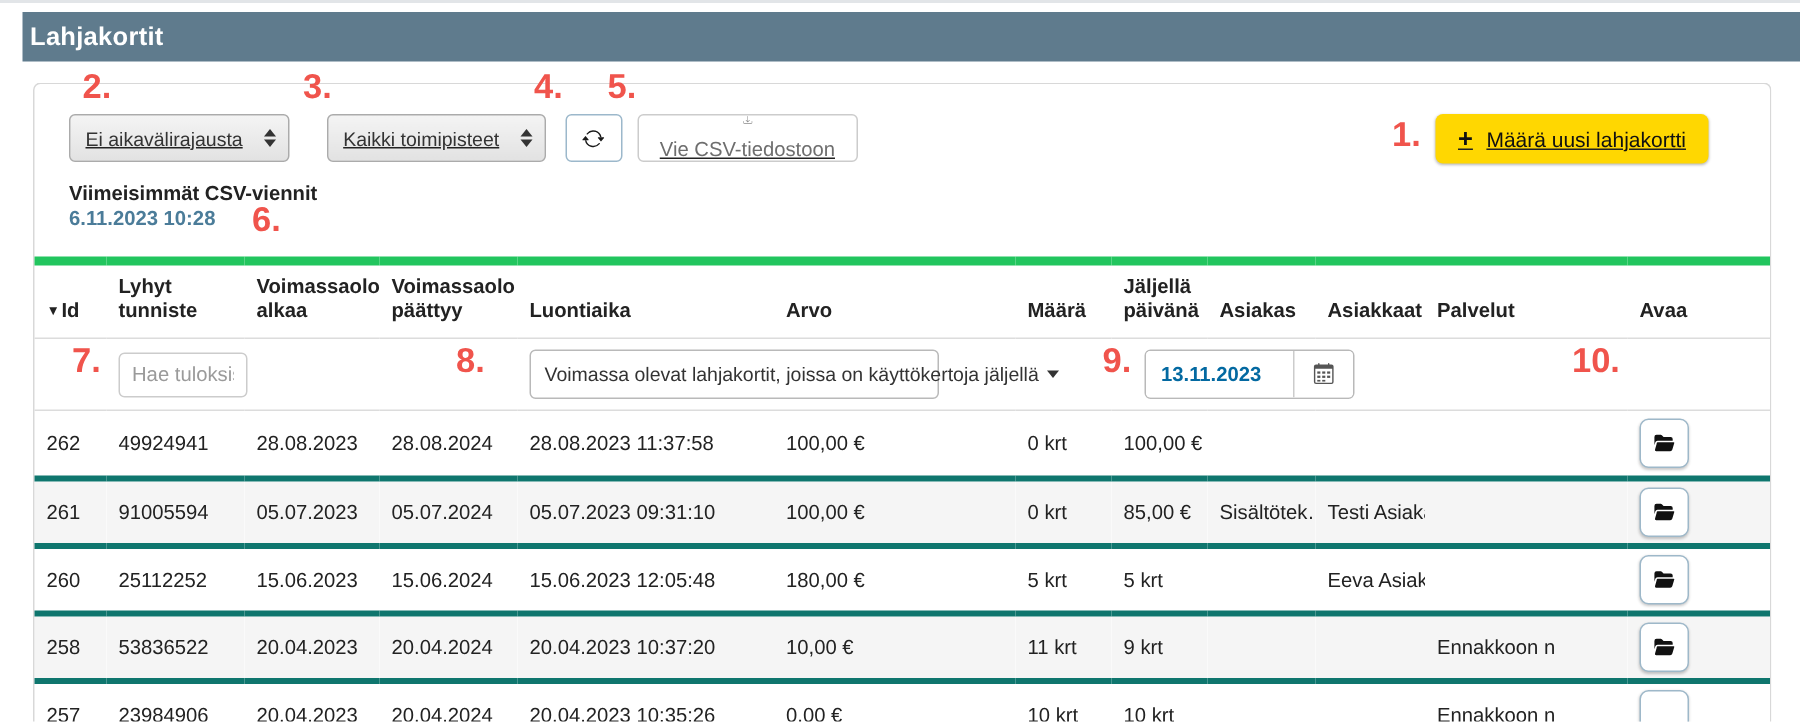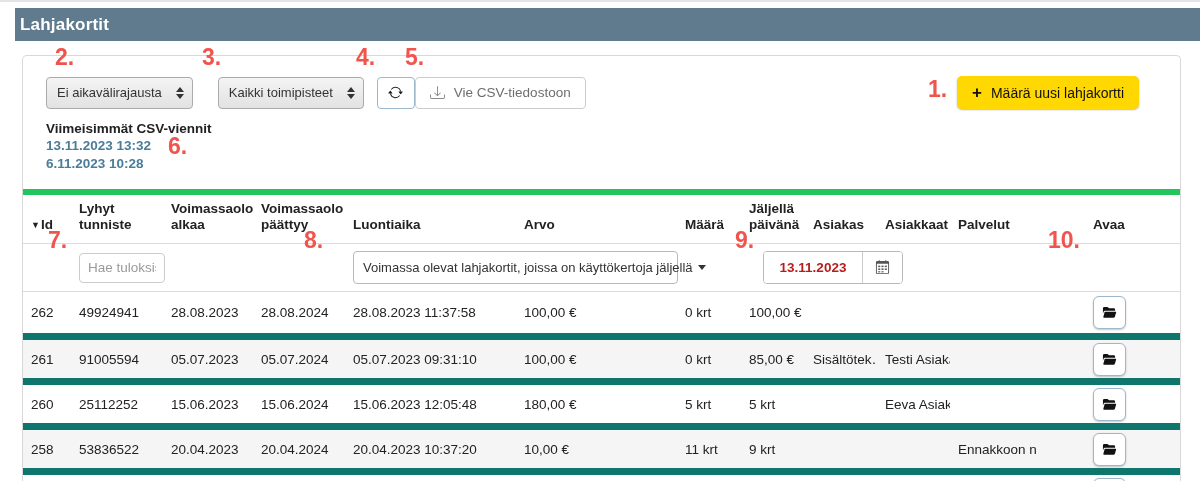--- a/index.html
+++ b/index.html
@@ -17,41 +17,42 @@
   .topbar .title {
     margin: 0; padding: 7px 0 0 5px; font-size: 17px; font-weight: 700;
     color: #fff; letter-spacing: .2px;
   }
   .card {
     position: absolute; top: 55px; left: 22px; width: 1159px; height: 450px;
     background: #fff; border: 1px solid #d8d8d8; border-bottom: none;
     border-radius: 5px 5px 0 0;
   }
   
-  .toolbar { display: flex; align-items: center; margin: 20px 22px 0 23px; }
+  .toolbar { display: flex; align-items: flex-start; margin: 20px 22px 0 23px; text-decoration: underline; }
   .select-sm {
     position: relative; height: 32px; display: flex; align-items: center;
     padding: 0 30px 0 10px; font-size: 13px; color: #333; cursor: pointer;
     background: linear-gradient(#f4f4f4, #e2e2e2);
     border: 1px solid #ababab; border-radius: 4px; white-space: nowrap;
   }
   .select-office { margin-left: 25px; }
   .updown { position: absolute; right: 8px; top: 50%; transform: translateY(-50%); display: flex; flex-direction: column; align-items: center; }
   .tri-up   { width: 0; height: 0; border-left: 4px solid transparent; border-right: 4px solid transparent; border-bottom: 5px solid #333; margin-bottom: 2px; }
   .tri-down { width: 0; height: 0; border-left: 4px solid transparent; border-right: 4px solid transparent; border-top: 5px solid #333; }
   .btn-refresh {
     margin-left: 13px; width: 38px; height: 32px; background: #fff;
     border: 1px solid #9cb8cb; border-radius: 4px;
     display: flex; align-items: center; justify-content: center; cursor: pointer;
   }
   .btn-csv {
-    margin-left: 0; height: 32px; background: #fff; border: 1px solid #ccc;
+    margin-left: 10px; height: 32px; background: #fff; border: 1px solid #ccc;
     border-radius: 4px; display: flex; align-items: center; gap: 9px;
     padding: 0 14px; font-size: 13.5px; color: #6e6e6e; cursor: pointer;
     font-family: inherit;
+    flex-direction: column;
   }
   .btn-add {
     margin-left: auto; margin-right: 19px; height: 33px; border: none;
     background: #ffd701; border-radius: 5px; cursor: pointer;
     display: flex; align-items: center; gap: 9px; padding: 0 15px;
     font-size: 14px; color: #111; font-family: inherit;
     box-shadow: 0 1px 2px rgba(0,0,0,.28);
   }
   .plus-glyph { font-size: 17px; font-weight: 700; line-height: 1; }
   
@@ -66,42 +67,42 @@
   thead th {
     text-align: left; vertical-align: bottom; font-weight: 700;
     padding: 6px 0 10px 8px; line-height: 16px;
     border-top: 6px solid #22c55e; border-bottom: 1px solid #dcdcdc;
     overflow: hidden; white-space: normal; cursor: pointer;
   }
   .sort-glyph { font-size: 9px; margin-right: 1px; vertical-align: 1px; }
   .filter-row td { padding: 7px 0 7px 8px; border-bottom: 1px solid #dcdcdc; height: 46px; overflow: visible; vertical-align: middle; }
   tbody td {
     height: 45px; padding: 0 0 0 8px; vertical-align: middle;
-    white-space: nowrap; overflow: hidden; border-bottom: 7px solid #0f766e; margin-left: 48px;
+    white-space: nowrap; overflow: hidden; border-bottom: 4px solid #0f766e; margin-left: 48px;
   }
   tbody tr.striped { background: #f5f5f5; }
   .search-input {
     width: 86px; height: 30px; border: 1px solid #ccc; border-radius: 4px;
     padding: 0 8px; font-size: 13.5px; color: #555; font-family: inherit; outline: none;
   }
   .search-input::placeholder { color: #9a9a9a; }
   .select-status {
-    width: 325px; height: 33px; background: #fff; border: 1px solid #b9b9b9;
+    width: 273px; height: 33px; background: #fff; border: 1px solid #b9b9b9;
     border-radius: 4px; display: flex; align-items: center; padding: 0 9px;
     font-size: 13px; color: #333; cursor: pointer; white-space: nowrap; position: relative; z-index: 2;
   }
   .select-status .caret { margin-left: 5px; width: 0; height: 0; border-left: 4px solid transparent; border-right: 4px solid transparent; border-top: 5px solid #333; flex: none; }
   .date-group {
     display: flex; margin-left: 14px; width: 140px; height: 33px;
     border: 1px solid #b9b9b9; border-radius: 4px; background: #fff; overflow: hidden;
     position: relative; z-index: 2;
   }
   .date-input {
     border: none; width: 98px; padding: 0 10px; font-size: 13.5px; font-weight: 700;
-    color: #b91c1c; font-family: inherit; outline: none; text-align: center;
+    color: #0369a1; font-family: inherit; outline: none;
   }
   .btn-cal { width: 40px; border: none; border-left: 1px solid #ccc; background: #fff; display: flex; align-items: center; justify-content: center; cursor: pointer; }
   .btn-open {
     width: 33px; height: 33px; background: #fff; border: 1px solid #9eb8c9;
     border-radius: 6px; display: flex; align-items: center; justify-content: center;
     cursor: pointer; box-shadow: 0 1px 2px rgba(0,0,0,.22);
   }
   
   .ann { position: absolute; z-index: 10; font-size: 23px; font-weight: 700; color: #f0544c; line-height: 1; }
 </style>
@@ -145,21 +146,20 @@
       <span>Vie CSV-tiedostoon</span>
     </button>
     <button class="btn-add">
       <span class="plus-glyph">+</span>
       <span>Määrä uusi lahjakortti</span>
     </button>
   </div>
 
   <div class="csv-exports">
     <div class="csv-title">Viimeisimmät CSV-viennit</div>
-    <a class="csv-link">13.11.2023 13:32</a>
     <a class="csv-link">6.11.2023 10:28</a>
   </div>
 
   <table>
     <colgroup>
       <col style="width:48px">
         <col style="width:92px">
         <col style="width:90px">
         <col style="width:92px">
       <col style="width:171px">

